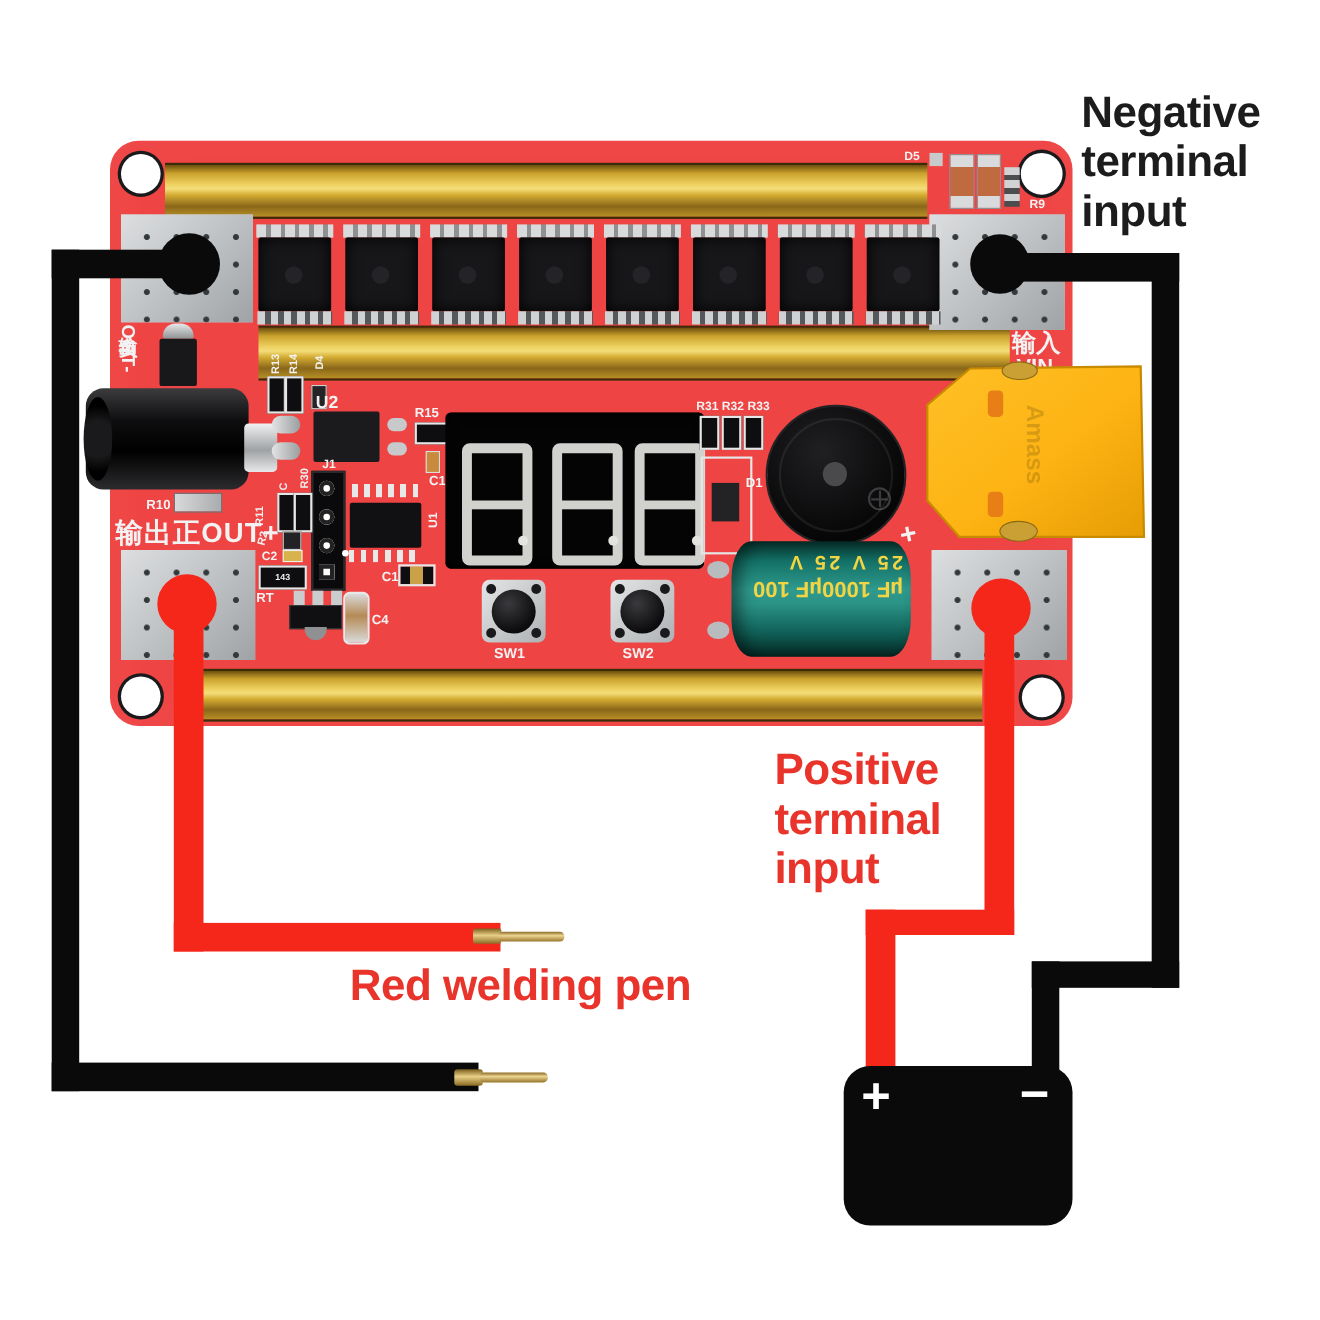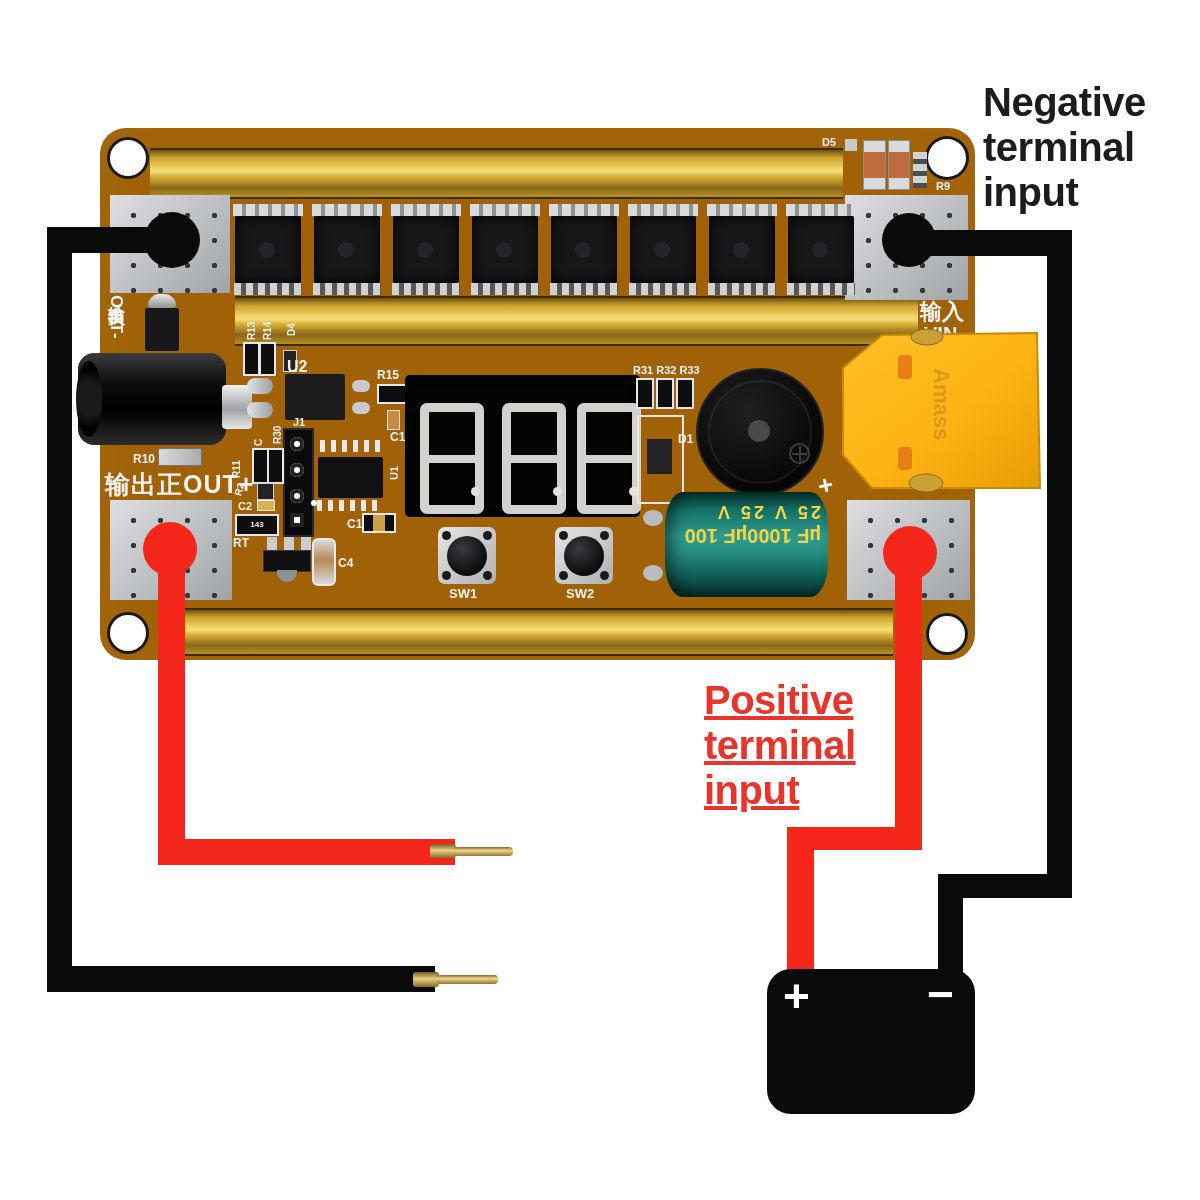--- a/index.html
+++ b/index.html
@@ -10,21 +10,21 @@
   
   .wire-black{background:var(--wire-black);}
   .wire-red{background:var(--wire-red);}
   .solder-dot{border-radius:50%;}
 
   
   .tip-base{background:linear-gradient(180deg,#7a5c1c,#e9cf86 45%,#8a6a24);border-radius:3px;}
   .tip-rod{background:linear-gradient(180deg,#8a6a24,#ecd491 40%,#97742a);border-radius:4px;}
 
   
-  #board{left:100px;top:128px;width:875px;height:532px;background:#a16207;border-radius:26px;
+  #board{left:100px;top:128px;width:875px;height:532px;background:#ef4444;border-radius:26px;
          box-shadow:inset 0 0 60px rgba(255,255,255,0.04);}
   .goldbar{background:linear-gradient(180deg,#6b4f0e 0%,#caa12c 16%,#eed262 38%,#f3dd7a 46%,#d4ac32 58%,#8a671a 80%,#b68f24 100%);
            border-top:2px solid #3a2c06;border-bottom:2px solid #3a2c06;}
   .pad{background:linear-gradient(135deg,#dcdee0,#bcbfc1 55%,#9fa3a6),#c9cccd;
        background-blend-mode:normal;}
   .pad::after{content:"";position:absolute;inset:0;
        background-image:radial-gradient(circle,#33383b 2.4px,transparent 3px);
        background-size:27px 25px;background-position:10px 8px;}
   .screw{background:#fff;border-radius:50%;box-shadow:0 0 0 3px #1a1a1c;}
   .fet{width:70px;top:76px;height:92px;}
@@ -75,21 +75,21 @@
         background:linear-gradient(180deg,#3c3c3f,#0e0e10 32%,#000 62%,#2c2c2f);}
   #jack::before{content:"";position:absolute;left:-2px;top:8px;width:26px;height:76px;border-radius:50%;
         background:radial-gradient(circle,#1a1a1c 40%,#000 75%);}
   #jack .collar{position:absolute;left:144px;top:32px;width:30px;height:44px;
         background:linear-gradient(180deg,#f0f1f2,#9fa2a4 55%,#e7e8e9);border-radius:4px;}
 
   .batt-sign{position:absolute;color:#fff;font-weight:bold;font-size:46px;line-height:46px;}
 
   .annot{position:absolute;font-weight:bold;font-size:40px;line-height:45px;letter-spacing:-0.5px;}
   .annot.dark{color:var(--text-dark);}
-  .annot.red{color:var(--text-red);text-decoration:underline;}
+  .annot.red{color:var(--text-red);}
 
   .smd-orange{background:linear-gradient(180deg,#d9dadb 0 22%,#c06a3f 22% 78%,#d9dadb 78%);border:1px solid #8e9092;}
 </style>
 </head>
 <body>
 
 <div id="canvas">
 
   <div id="board" class="abs">
 
@@ -326,14 +326,15 @@
   <div class="abs annot dark" style="left:983px;top:80px;">
     <div>Negative</div>
     <div>terminal</div>
     <div>input</div>
   </div>
   <div class="abs annot red" style="left:704px;top:678px;">
     <div>Positive</div>
     <div>terminal</div>
     <div>input</div>
   </div>
+  <div class="abs annot red" style="left:318px;top:874px;">Red welding pen</div>
 
 </div>
 
 </body></html>

